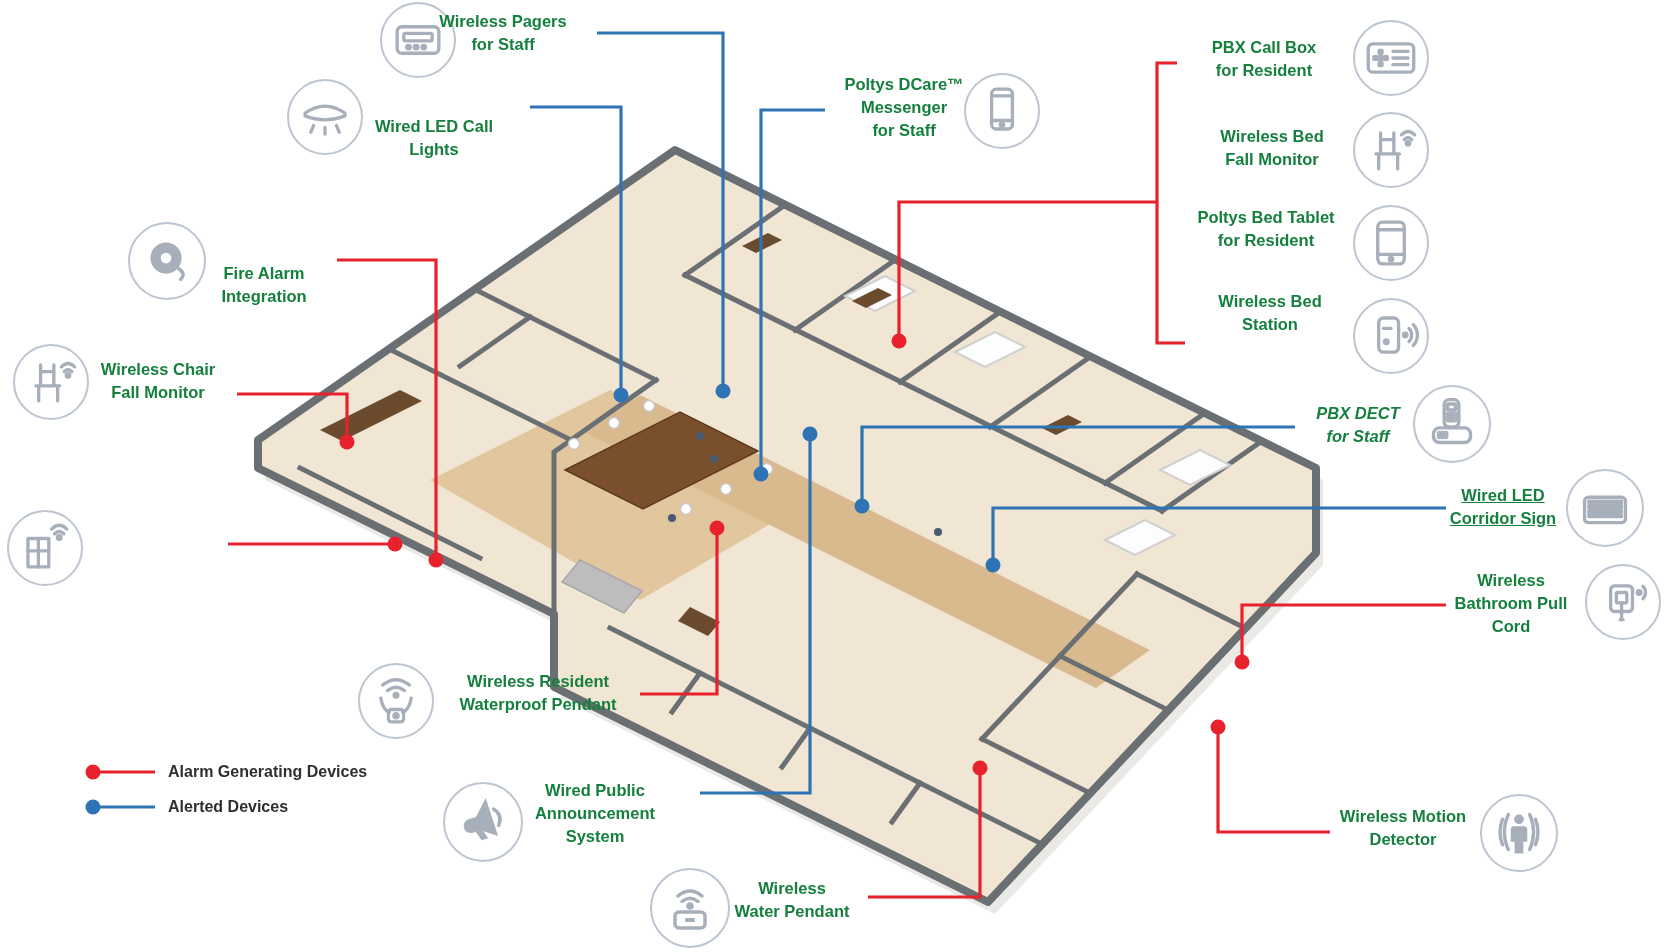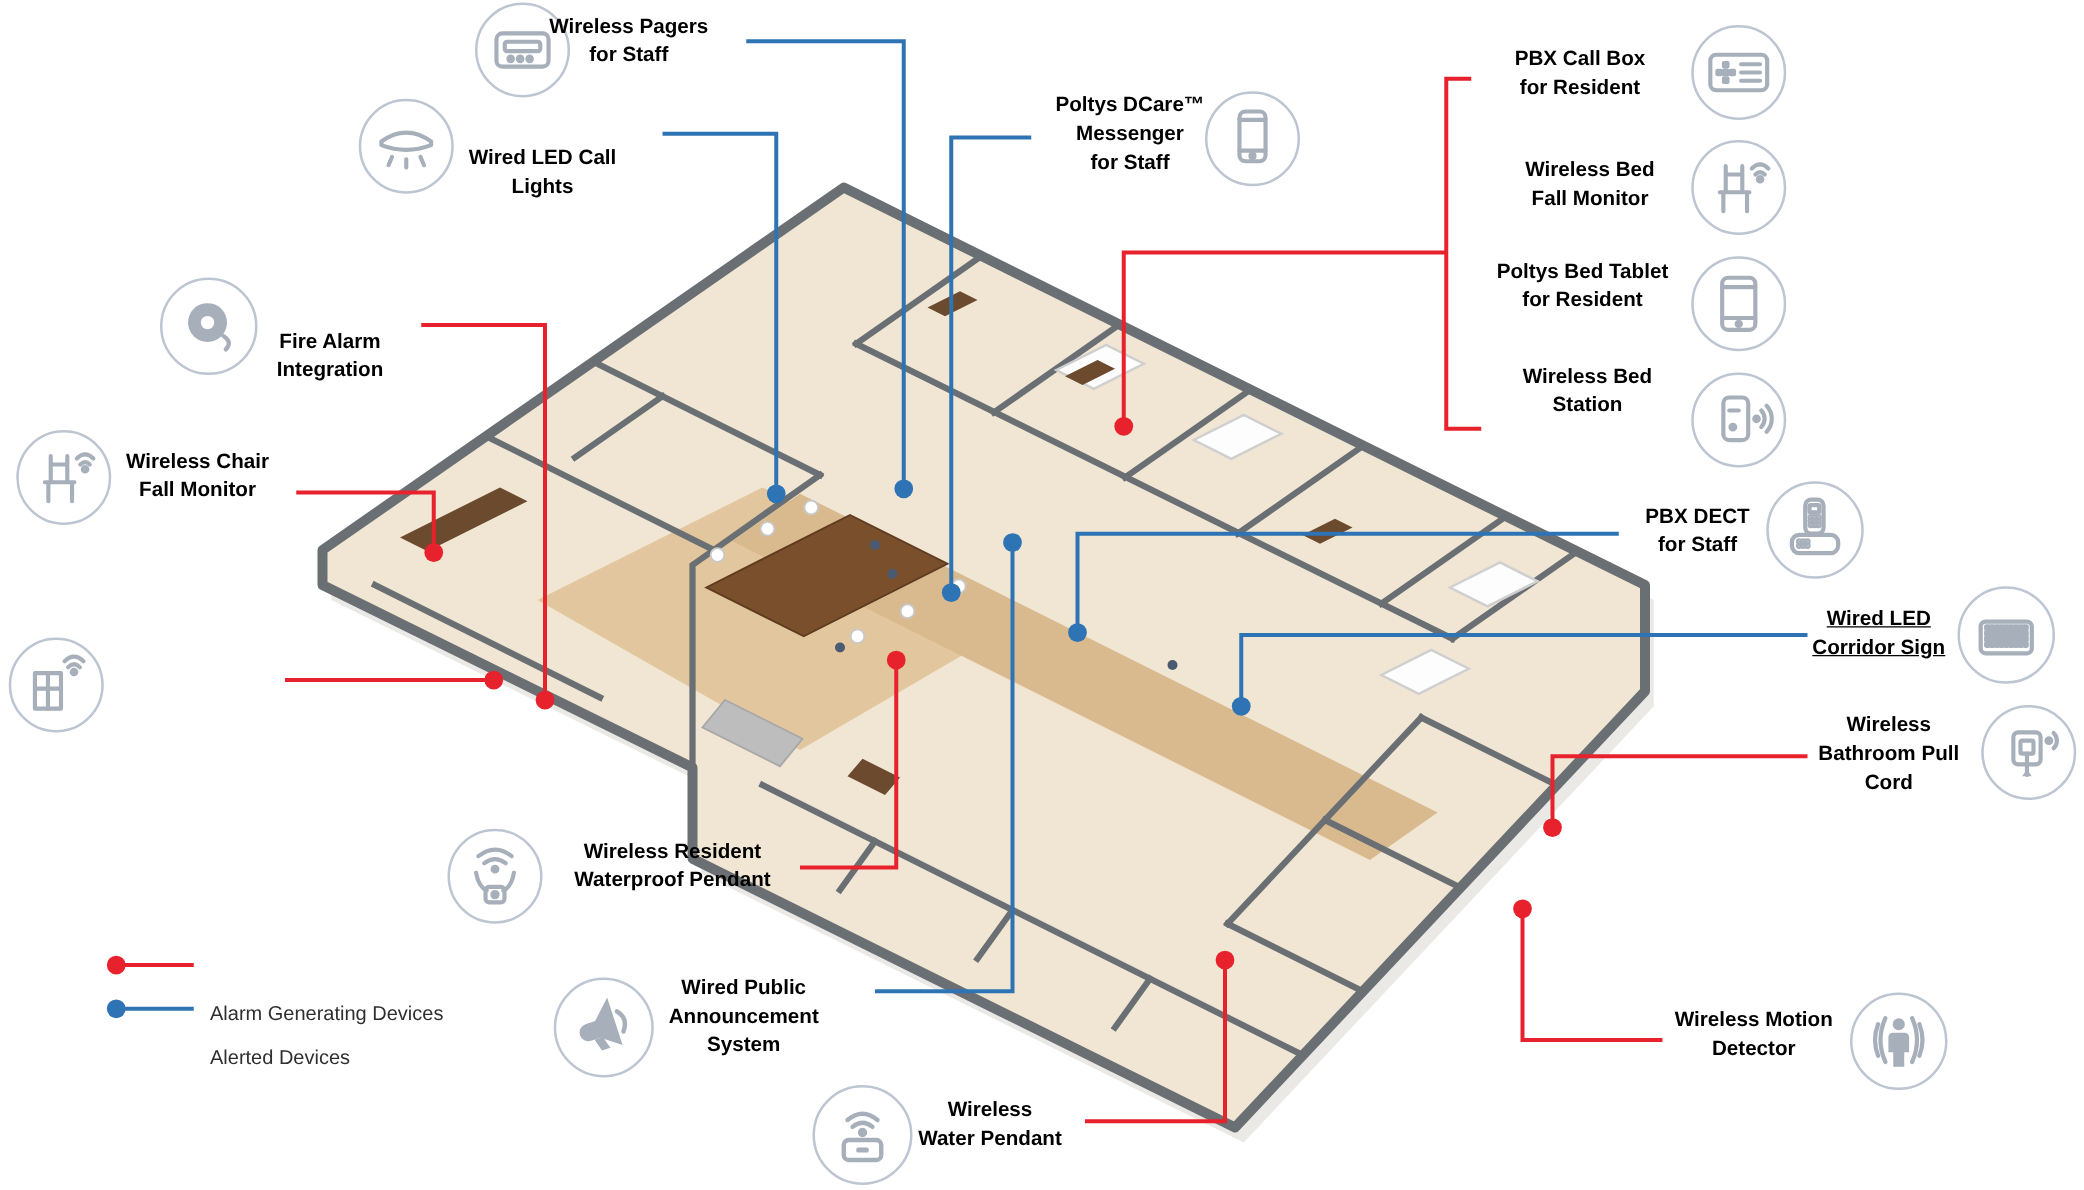--- a/index.html
+++ b/index.html
@@ -1,22 +1,22 @@
 <!DOCTYPE html>
 <html><head>
 <meta charset="utf-8">
 <style>
   html,body{margin:0;padding:0;background:#ffffff;}
   #canvas{position:relative;width:1667px;height:952px;background:#ffffff;overflow:hidden;
           font-family:"Liberation Sans",sans-serif;}
   #scene{position:absolute;left:0;top:0;}
   .dev-icon{position:absolute;border:2px solid #bcc5d1;border-radius:50%;background:#ffffff;box-sizing:border-box;}
   .dev-icon svg{width:100%;height:100%;display:block;}
-  .dev-label{position:absolute;text-align:center;font-weight:700;font-size:16.5px;line-height:23px;color:#000000;}
-  .legend-label{position:absolute;font-weight:400;font-size:16px;line-height:22px;color:#2f2f2f;white-space:nowrap;margin-top:40px;}
+  .dev-label{position:absolute;text-align:center;font-weight:700;font-size:16.5px;line-height:23px;color:#15803d;}
+  .legend-label{position:absolute;font-weight:700;font-size:16px;line-height:22px;color:#2f2f2f;white-space:nowrap;}
 </style>
 </head>
 <body>
 
 <div id="canvas">
 
   <svg id="scene" width="1667" height="952" viewBox="0 0 1667 952">
 
     <g>
 
@@ -310,21 +310,21 @@
             <g class="f">
           <circle cx="25" cy="47.5" r="0.9"></circle>
           <circle cx="28.4" cy="47.5" r="0.9"></circle>
           <circle cx="31.8" cy="47.5" r="0.9"></circle>
           <circle cx="25" cy="50.9" r="0.9"></circle>
           <circle cx="28.4" cy="50.9" r="0.9"></circle>
           <circle cx="31.8" cy="50.9" r="0.9"></circle>
         </g>
       </svg>
     </div>
-    <div class="dev-label" style="left: 1293px; top: 402px; width: 130px;">
+    <div class="dev-label" style="left: 1293px; top: 402px; width: 130px; font-style: italic;">
       <div>PBX DECT</div>
       <div>for Staff</div>
     </div>
     <div class="dev-icon" style="left: 1566px; top: 469px; width: 78px; height: 78px;">
       <svg viewBox="0 0 76 76" fill="none" stroke="#a7afbb" stroke-width="3.5" stroke-linecap="round" stroke-linejoin="round">
         <style>.f{fill:#a7afbb;}</style>
         <rect x="17" y="27" width="42" height="26" rx="4"></rect>
             <g class="f">
           <rect x="21.5" y="31" width="2.1" height="2.1"></rect>
           <rect x="25.4" y="31" width="2.1" height="2.1"></rect>

